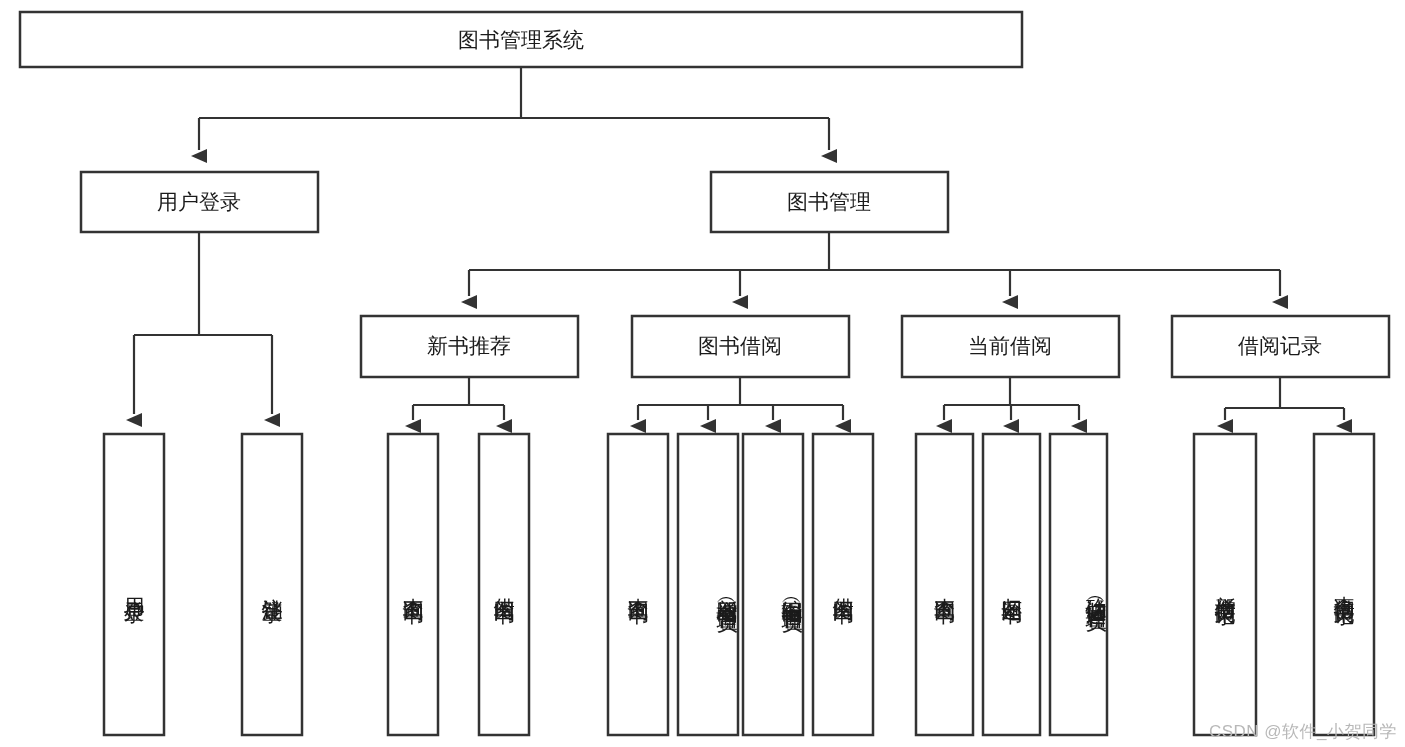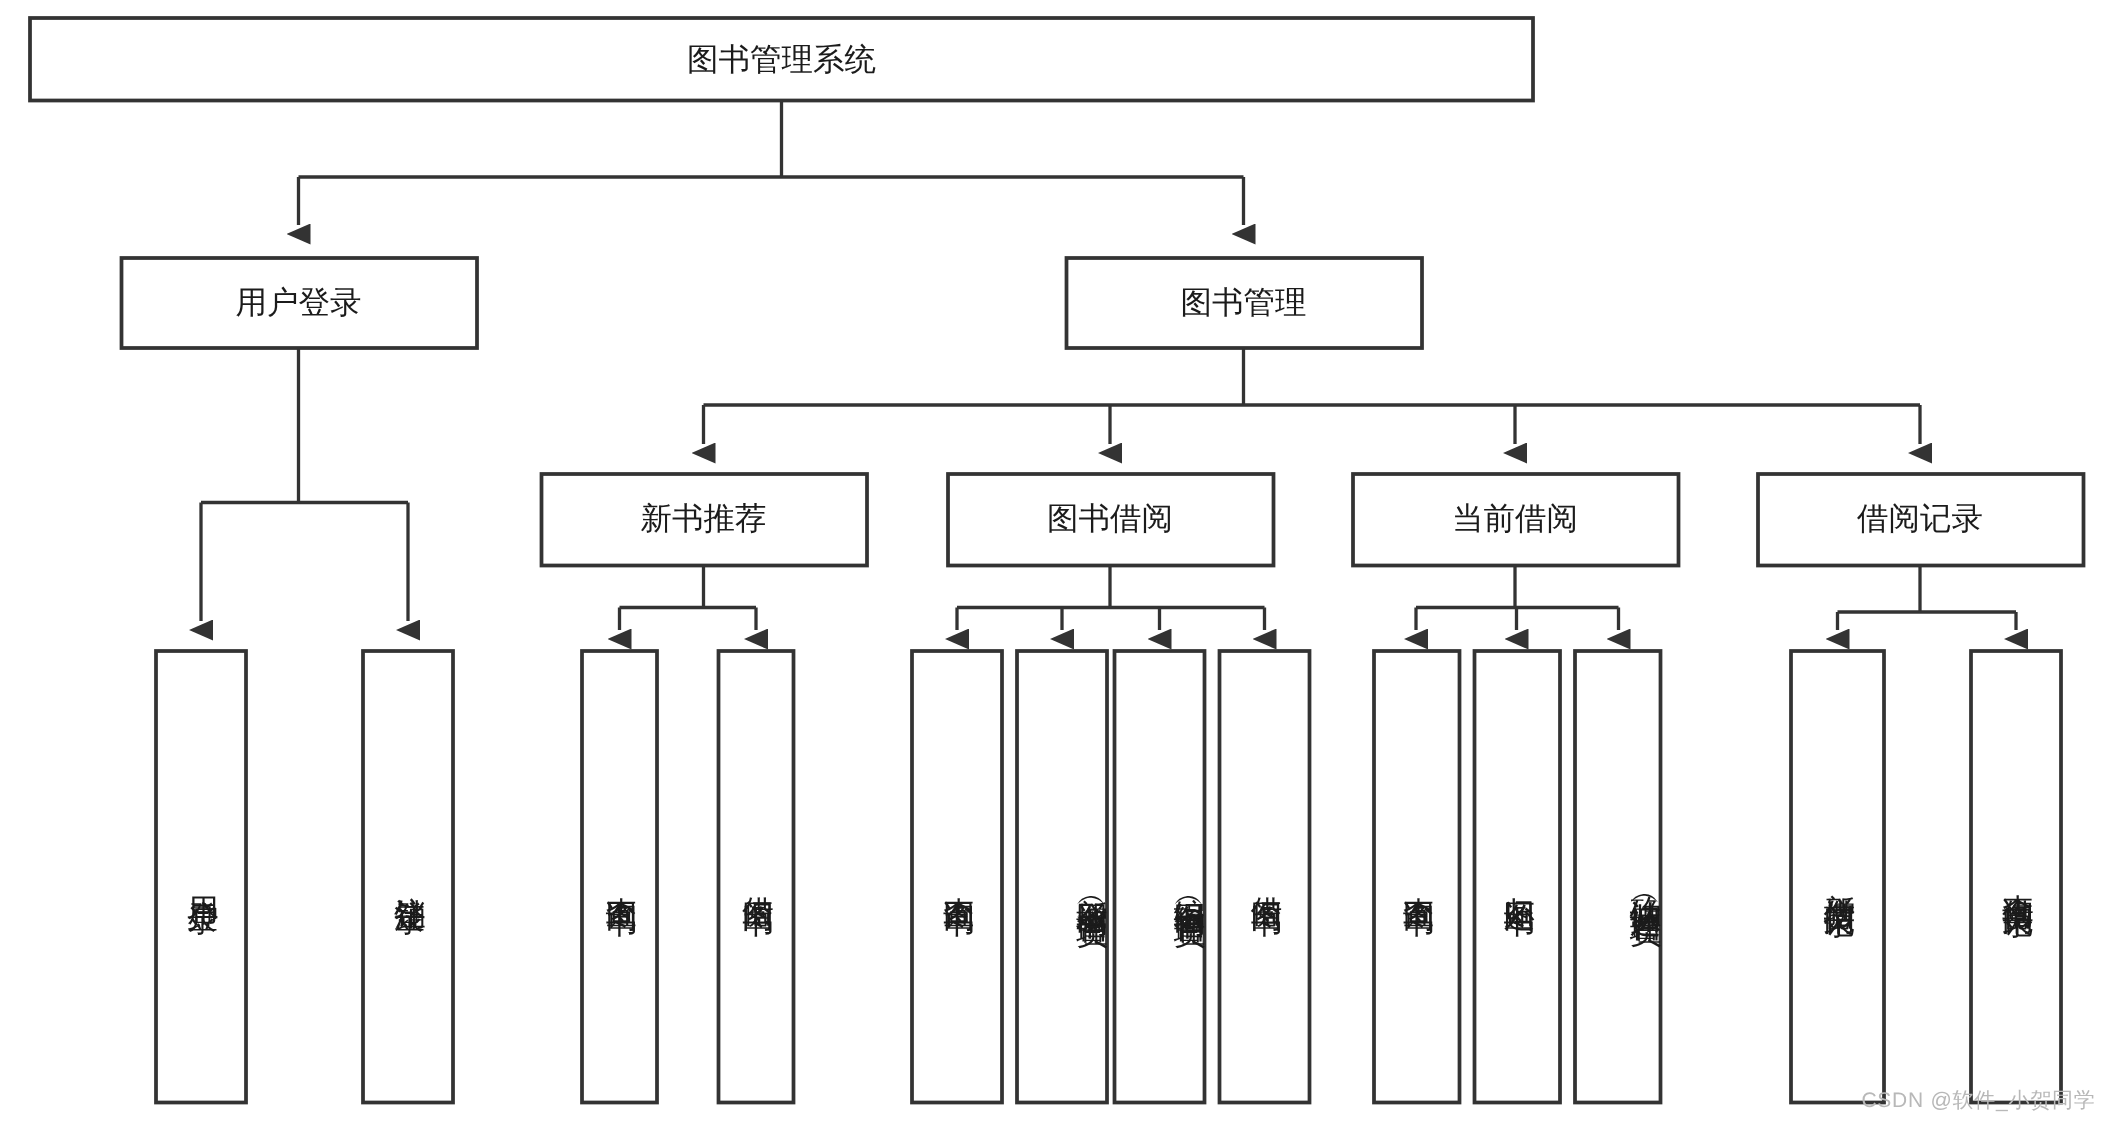--- a/index.html
+++ b/index.html
@@ -63,21 +63,21 @@
     display: flex;
     align-items: center;
     justify-content: center;
     pointer-events: none;
   }
   .watermark {
     position: absolute;
     right: 8px;
     bottom: 4px;
     font-family: "Liberation Sans", "DejaVu Sans", sans-serif;
-    font-size: 14px;
+    font-size: 17px;
     color: #b8b8b8;
     white-space: nowrap;
     letter-spacing: 0.5px;
   }
 </style>
 </head>
 <body>
 
 <div id="diagram-root">
 

